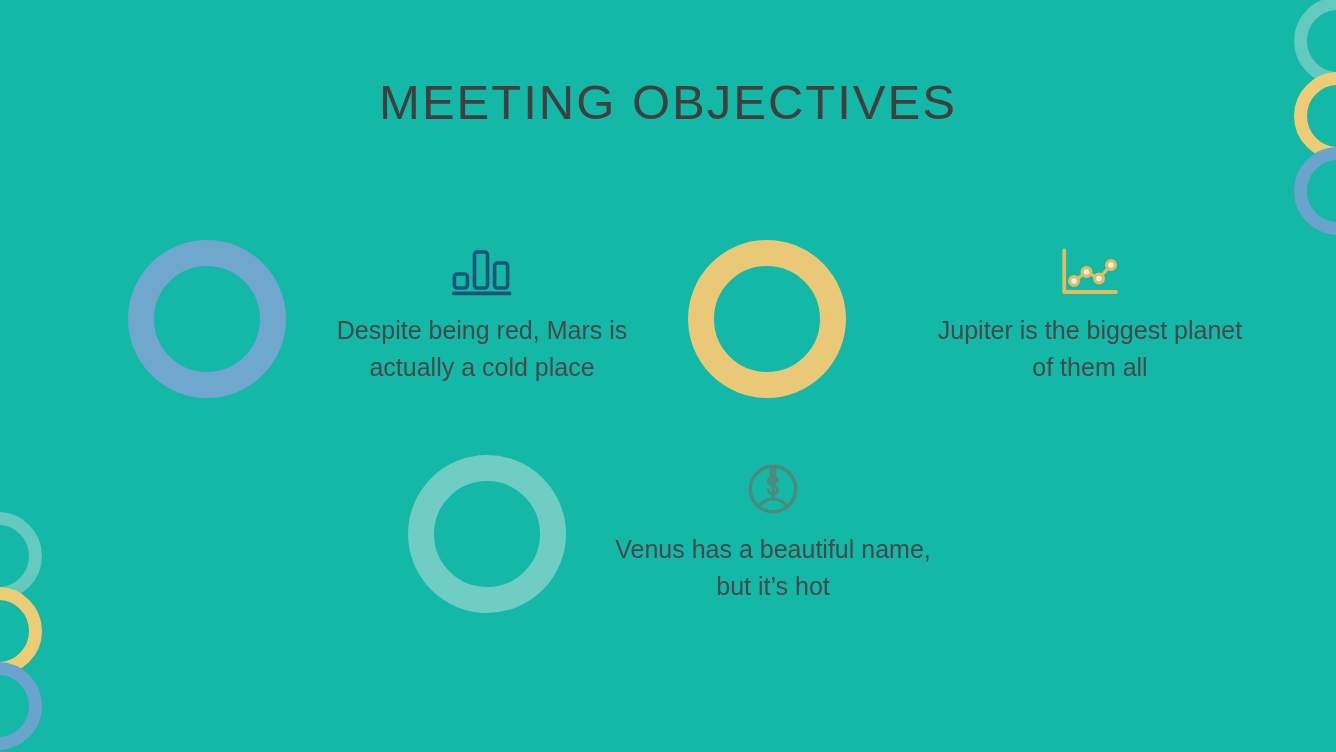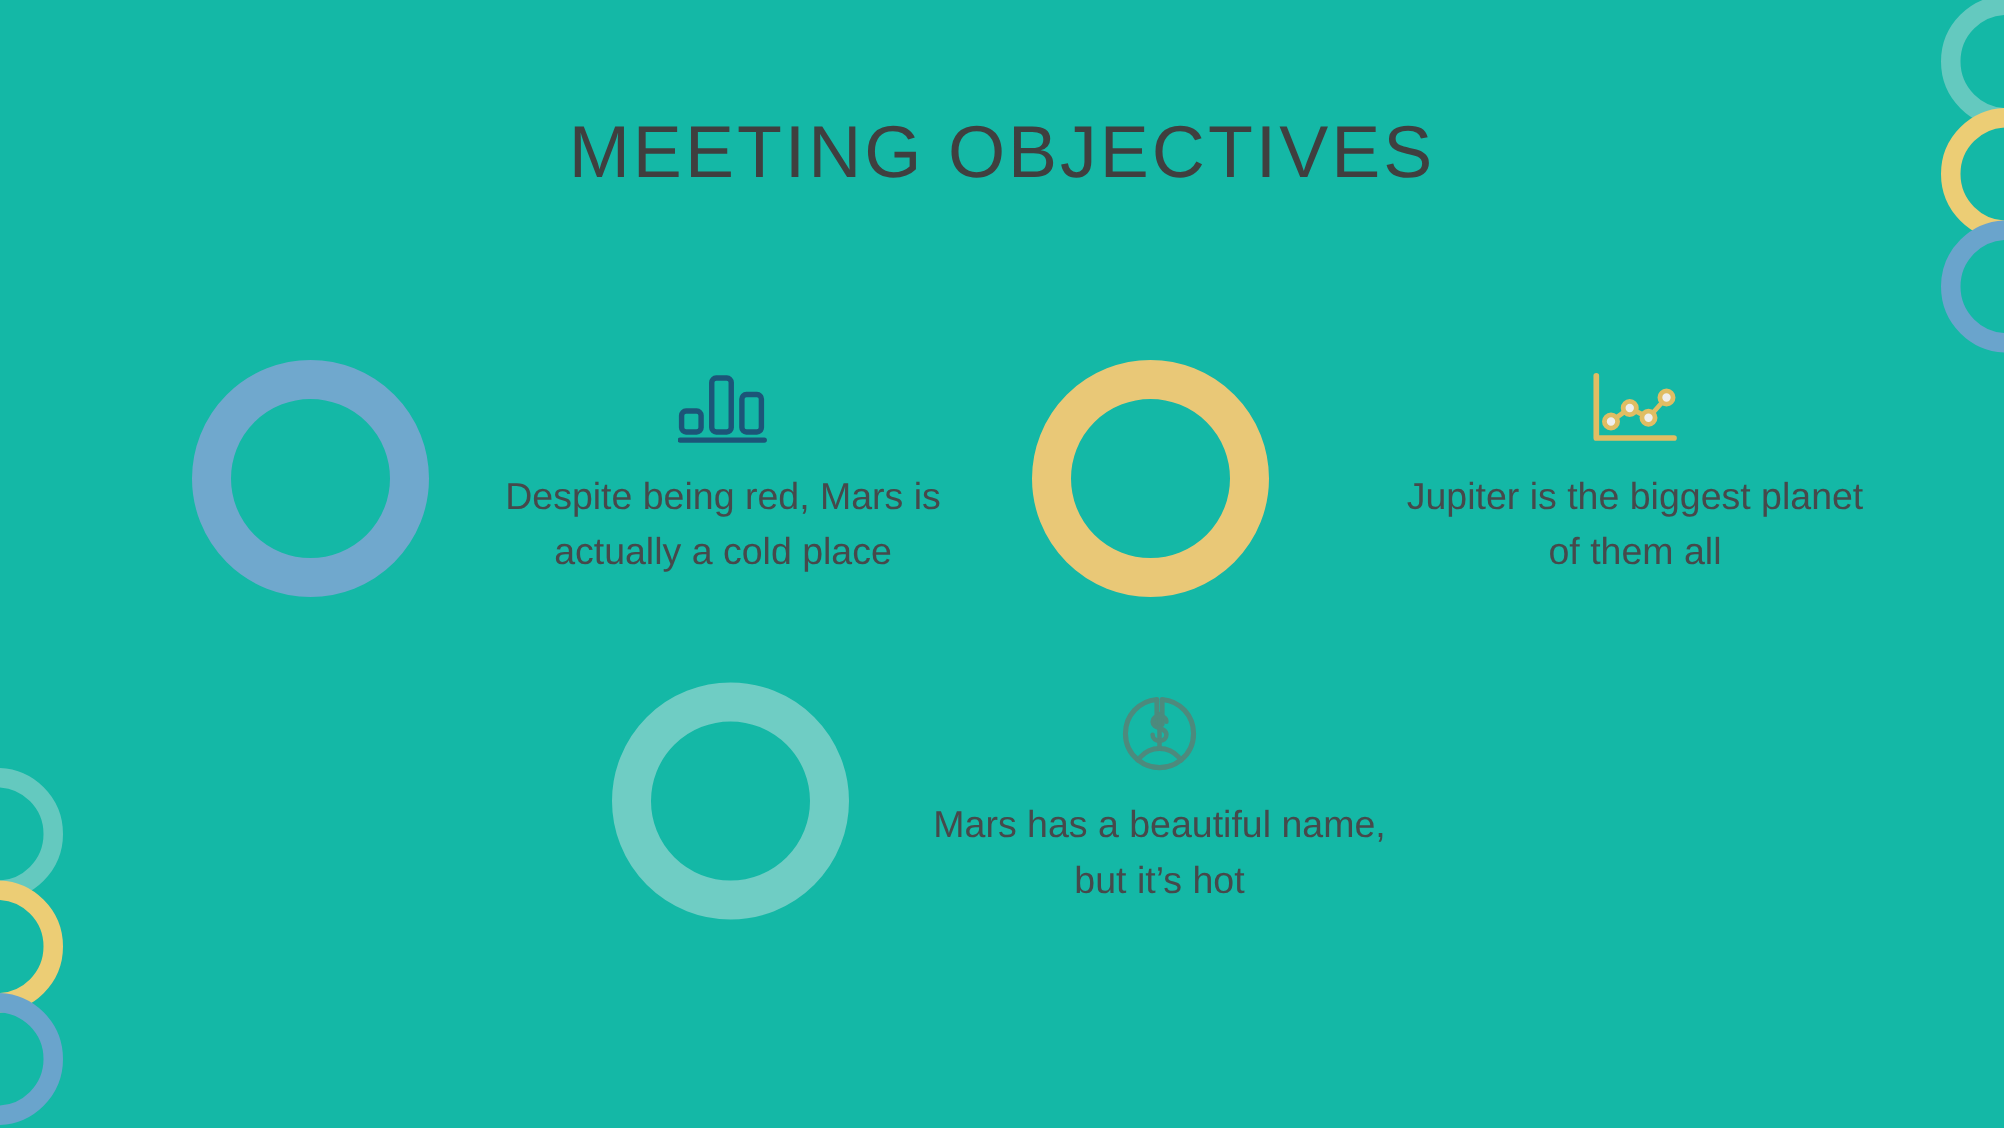--- a/index.html
+++ b/index.html
@@ -153,17 +153,17 @@
           <path d="M24.2 3.3 A22.7 22.7 0 0 0 3.3 26 A22.7 22.7 0 0 0 11.5 43.5" stroke="#4d8a7d" stroke-width="3.4" stroke-linecap="round"></path>
           <path d="M27.8 3.3 A22.7 22.7 0 0 1 48.7 26 A22.7 22.7 0 0 1 40.5 43.5" stroke="#4d8a7d" stroke-width="3.4" stroke-linecap="round"></path>
           <path d="M11.5 43.5 A22.7 22.7 0 0 0 40.5 43.5" stroke="#4d8a7d" stroke-width="3.4" stroke-linecap="round"></path>
           <path d="M13.2 41.8 A17 17 0 0 1 38.8 41.8" stroke="#4d8a7d" stroke-width="3.2" stroke-linecap="round"></path>
           <path d="M24.2 4.5 V20" stroke="#4d8a7d" stroke-width="3.2" stroke-linecap="round"></path>
           <path d="M27.8 4.5 V20" stroke="#4d8a7d" stroke-width="3.2" stroke-linecap="round"></path>
           <path d="M26 13 V36" stroke="#4d8a7d" stroke-width="3.0" stroke-linecap="round"></path>
           <path d="M30.6 18.2 C30.6 15.6 28.6 14.4 26 14.4 C23.4 14.4 21.4 15.7 21.4 18.2 C21.4 23.3 30.6 21.5 30.6 26.8 C30.6 29.4 28.6 30.8 26 30.8 C23.4 30.8 21.4 29.4 21.4 26.8" stroke="#4d8a7d" stroke-width="3.0" stroke-linecap="round" stroke-linejoin="round" fill="none"></path>
         </svg>
       </span>
-      <div class="obj-text">Mars has a beautiful name, but it’s hot</div>
+      <div class="obj-text">Venus has a beautiful name, but it’s hot</div>
     </div>
   </div>
 
 </div>
 
 </body></html>

